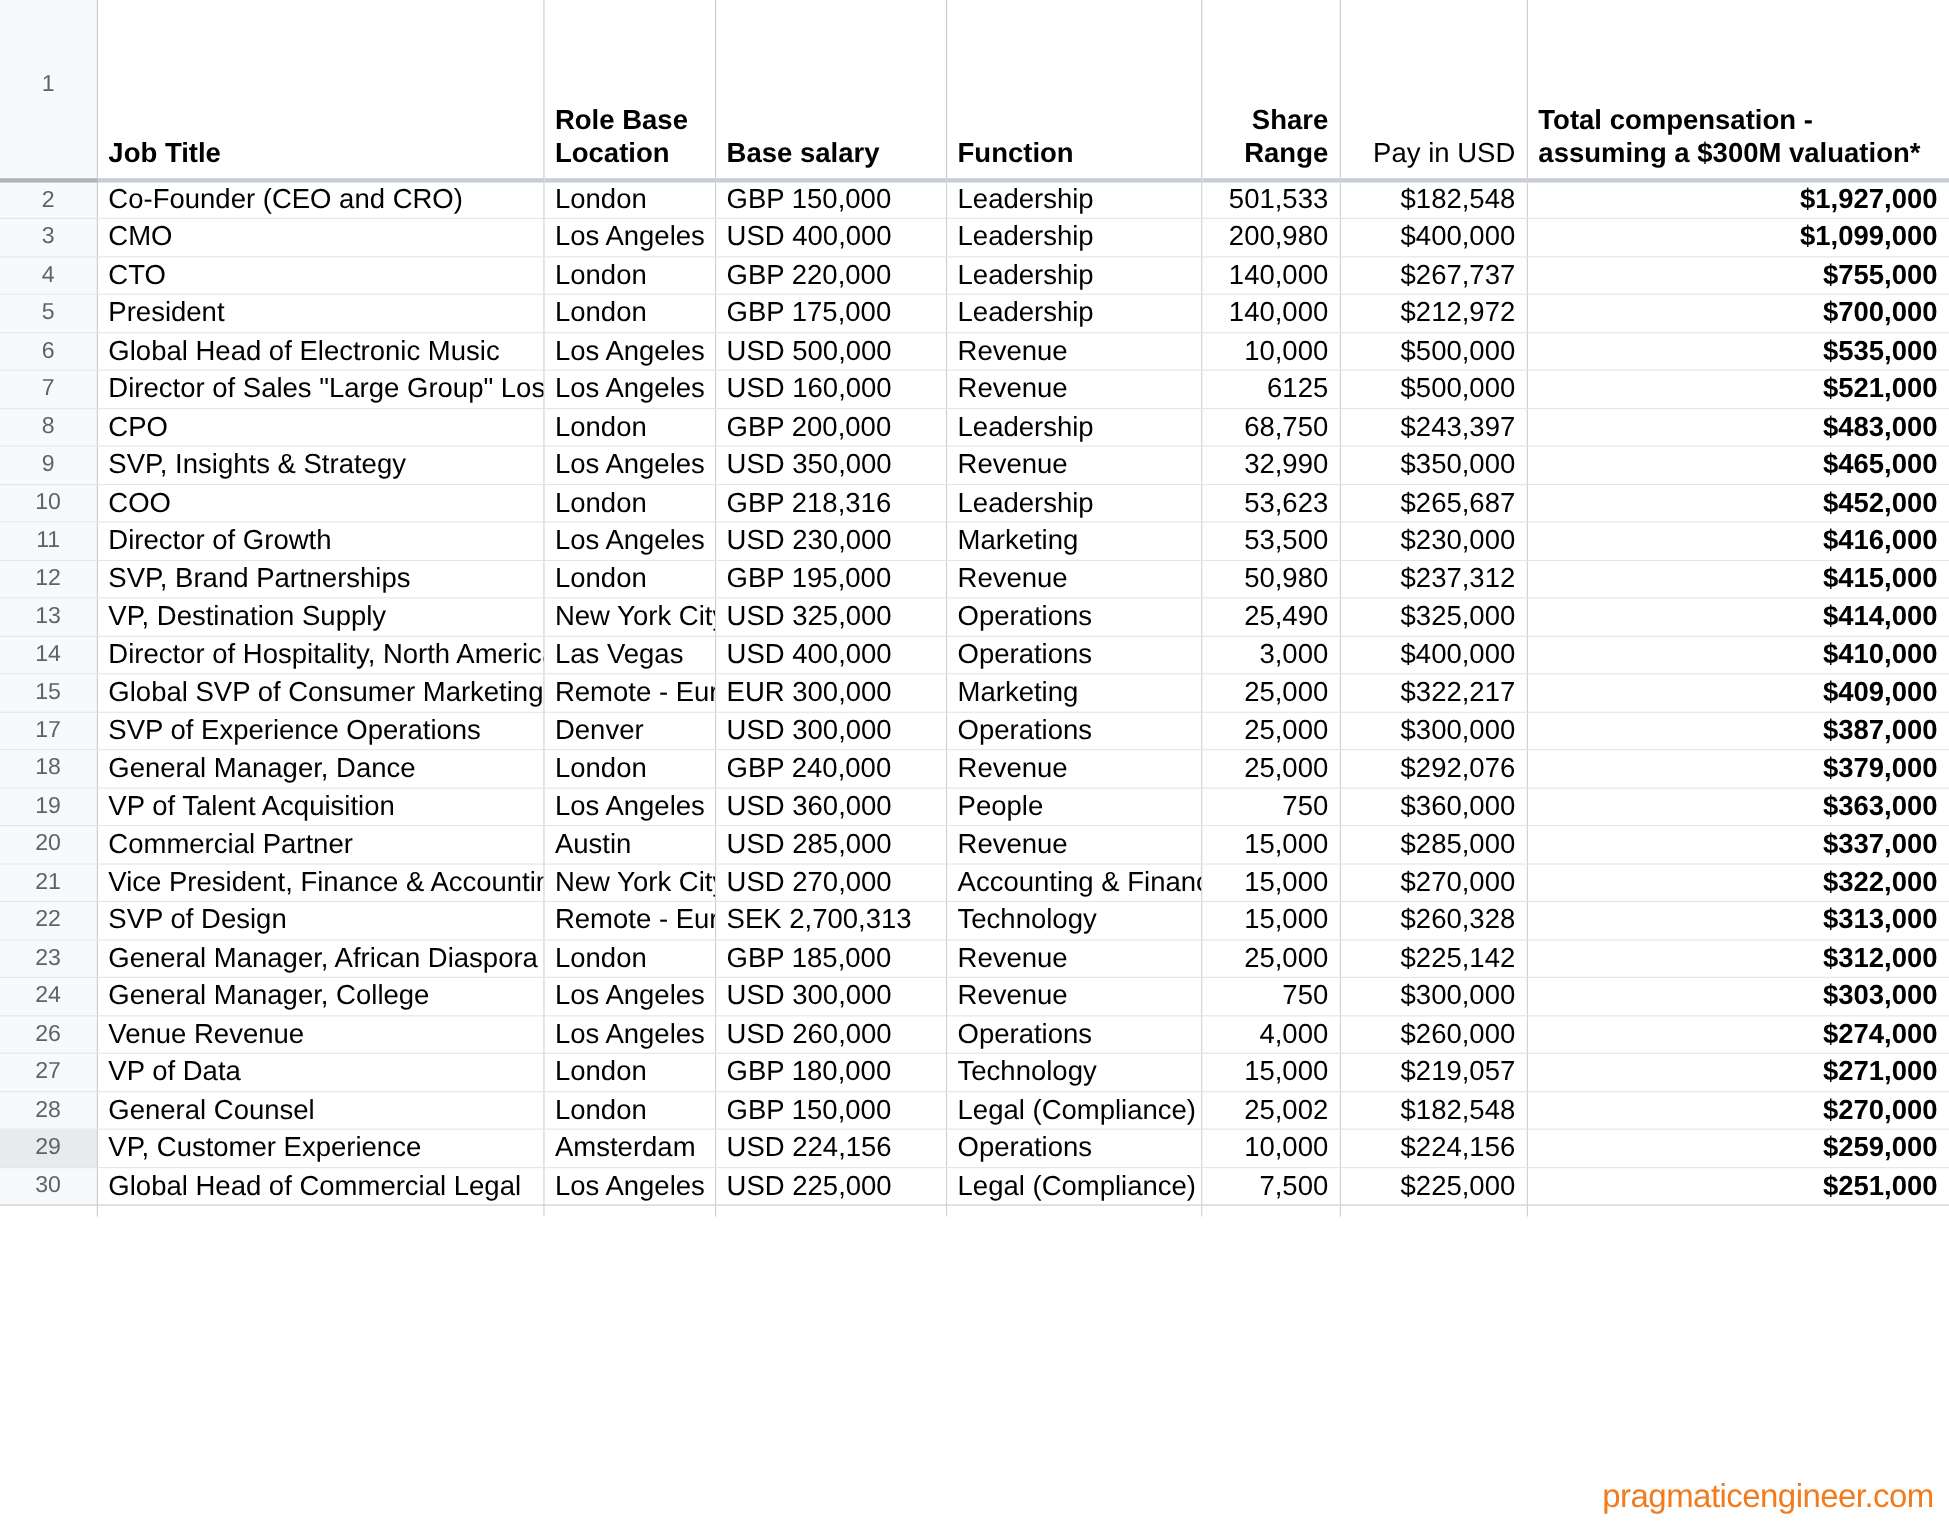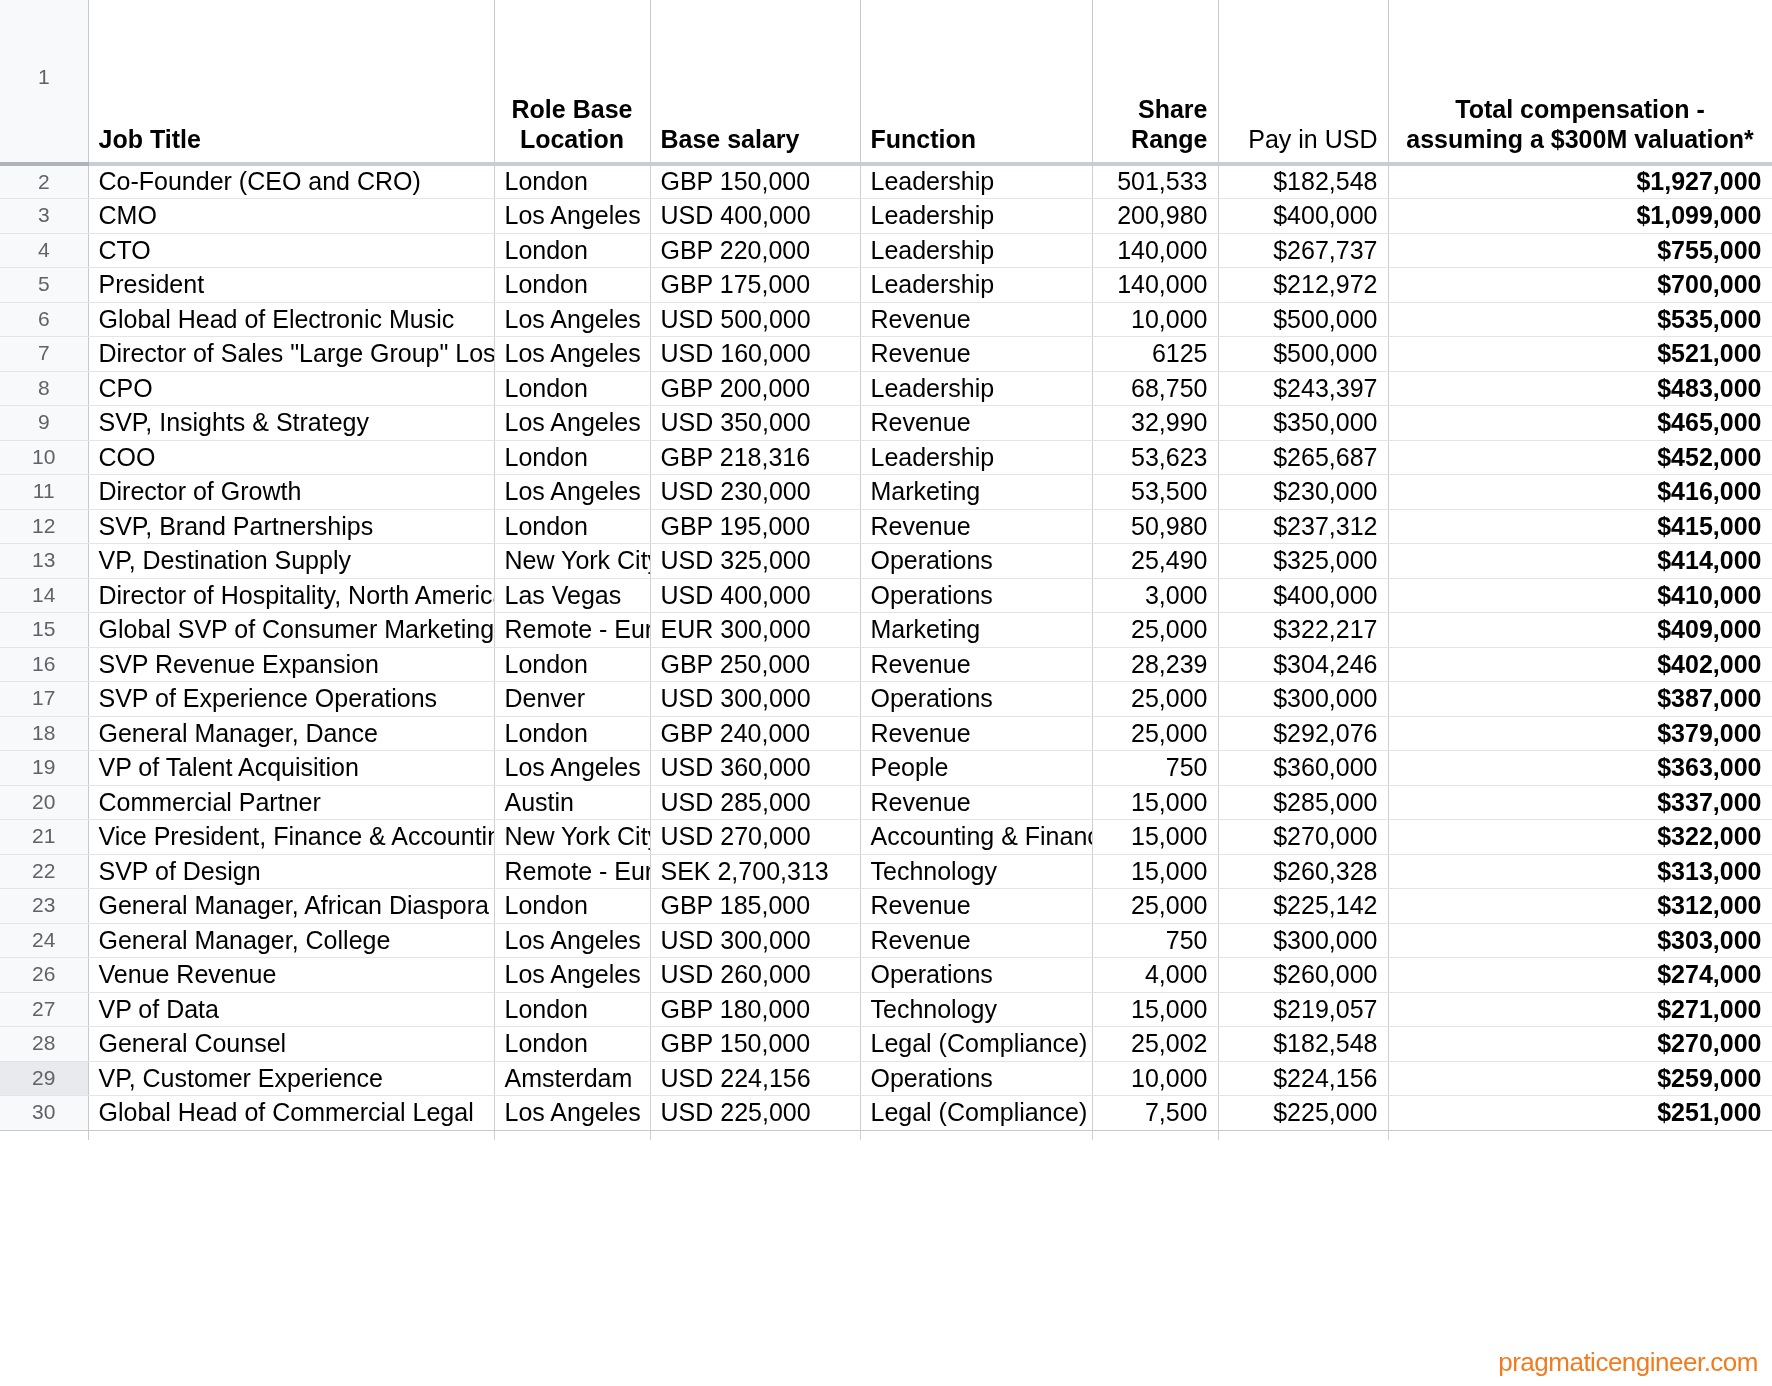--- a/index.html
+++ b/index.html
@@ -65,21 +65,20 @@
     font-size: 25px;
   }
   tr.header-row .hdr-plain {
     font-weight: normal;
     font-size: 25px;
     margin-left: 48px;
   }
   .wrap {
     white-space: normal;
     line-height: 1.18;
-    text-align: center;
   }
 
   
   td.rownum {
     background: #f8f9fa;
     color: #5f6368;
     font-size: 21px;
     text-align: center;
     vertical-align: middle;
     border-right: 1px solid #c9c9c9;
@@ -103,21 +102,21 @@
   .bold { font-weight: bold; }
 
   
   tbody td { vertical-align: middle; }
 
   .watermark {
     position: absolute;
     right: 14px;
     bottom: 8px;
     color: #f07c1f;
-    font-size: 26px;
+    font-size: 30px;
     font-family: "Liberation Sans", sans-serif;
     letter-spacing: -0.5px;
   }
 
   .last-row td { border-bottom: 1px solid #c9c9c9; }
   .spacer-row td {
     height: 10px;
     border-right: 1px solid #d0d0d0;
     border-bottom: none;
   }
@@ -288,30 +287,20 @@
           <td class="rownum">15</td>
           <td class="">Global SVP of Consumer Marketing</td>
           <td class="">Remote - Europe</td>
           <td class="">EUR  300,000</td>
           <td class="">Marketing</td>
           <td class="num">25,000</td>
           <td class="num">$322,217</td>
           <td class="num bold">$409,000</td>
         </tr>
         <tr>
-          <td class="rownum">16</td>
-          <td class="">SVP Revenue Expansion</td>
-          <td class="">London</td>
-          <td class="">GBP 250,000</td>
-          <td class="">Revenue</td>
-          <td class="num">28,239</td>
-          <td class="num">$304,246</td>
-          <td class="num bold">$402,000</td>
-        </tr>
-        <tr>
           <td class="rownum">17</td>
           <td class="">SVP of Experience Operations</td>
           <td class="">Denver</td>
           <td class="">USD 300,000</td>
           <td class="">Operations</td>
           <td class="num">25,000</td>
           <td class="num">$300,000</td>
           <td class="num bold">$387,000</td>
         </tr>
         <tr>

